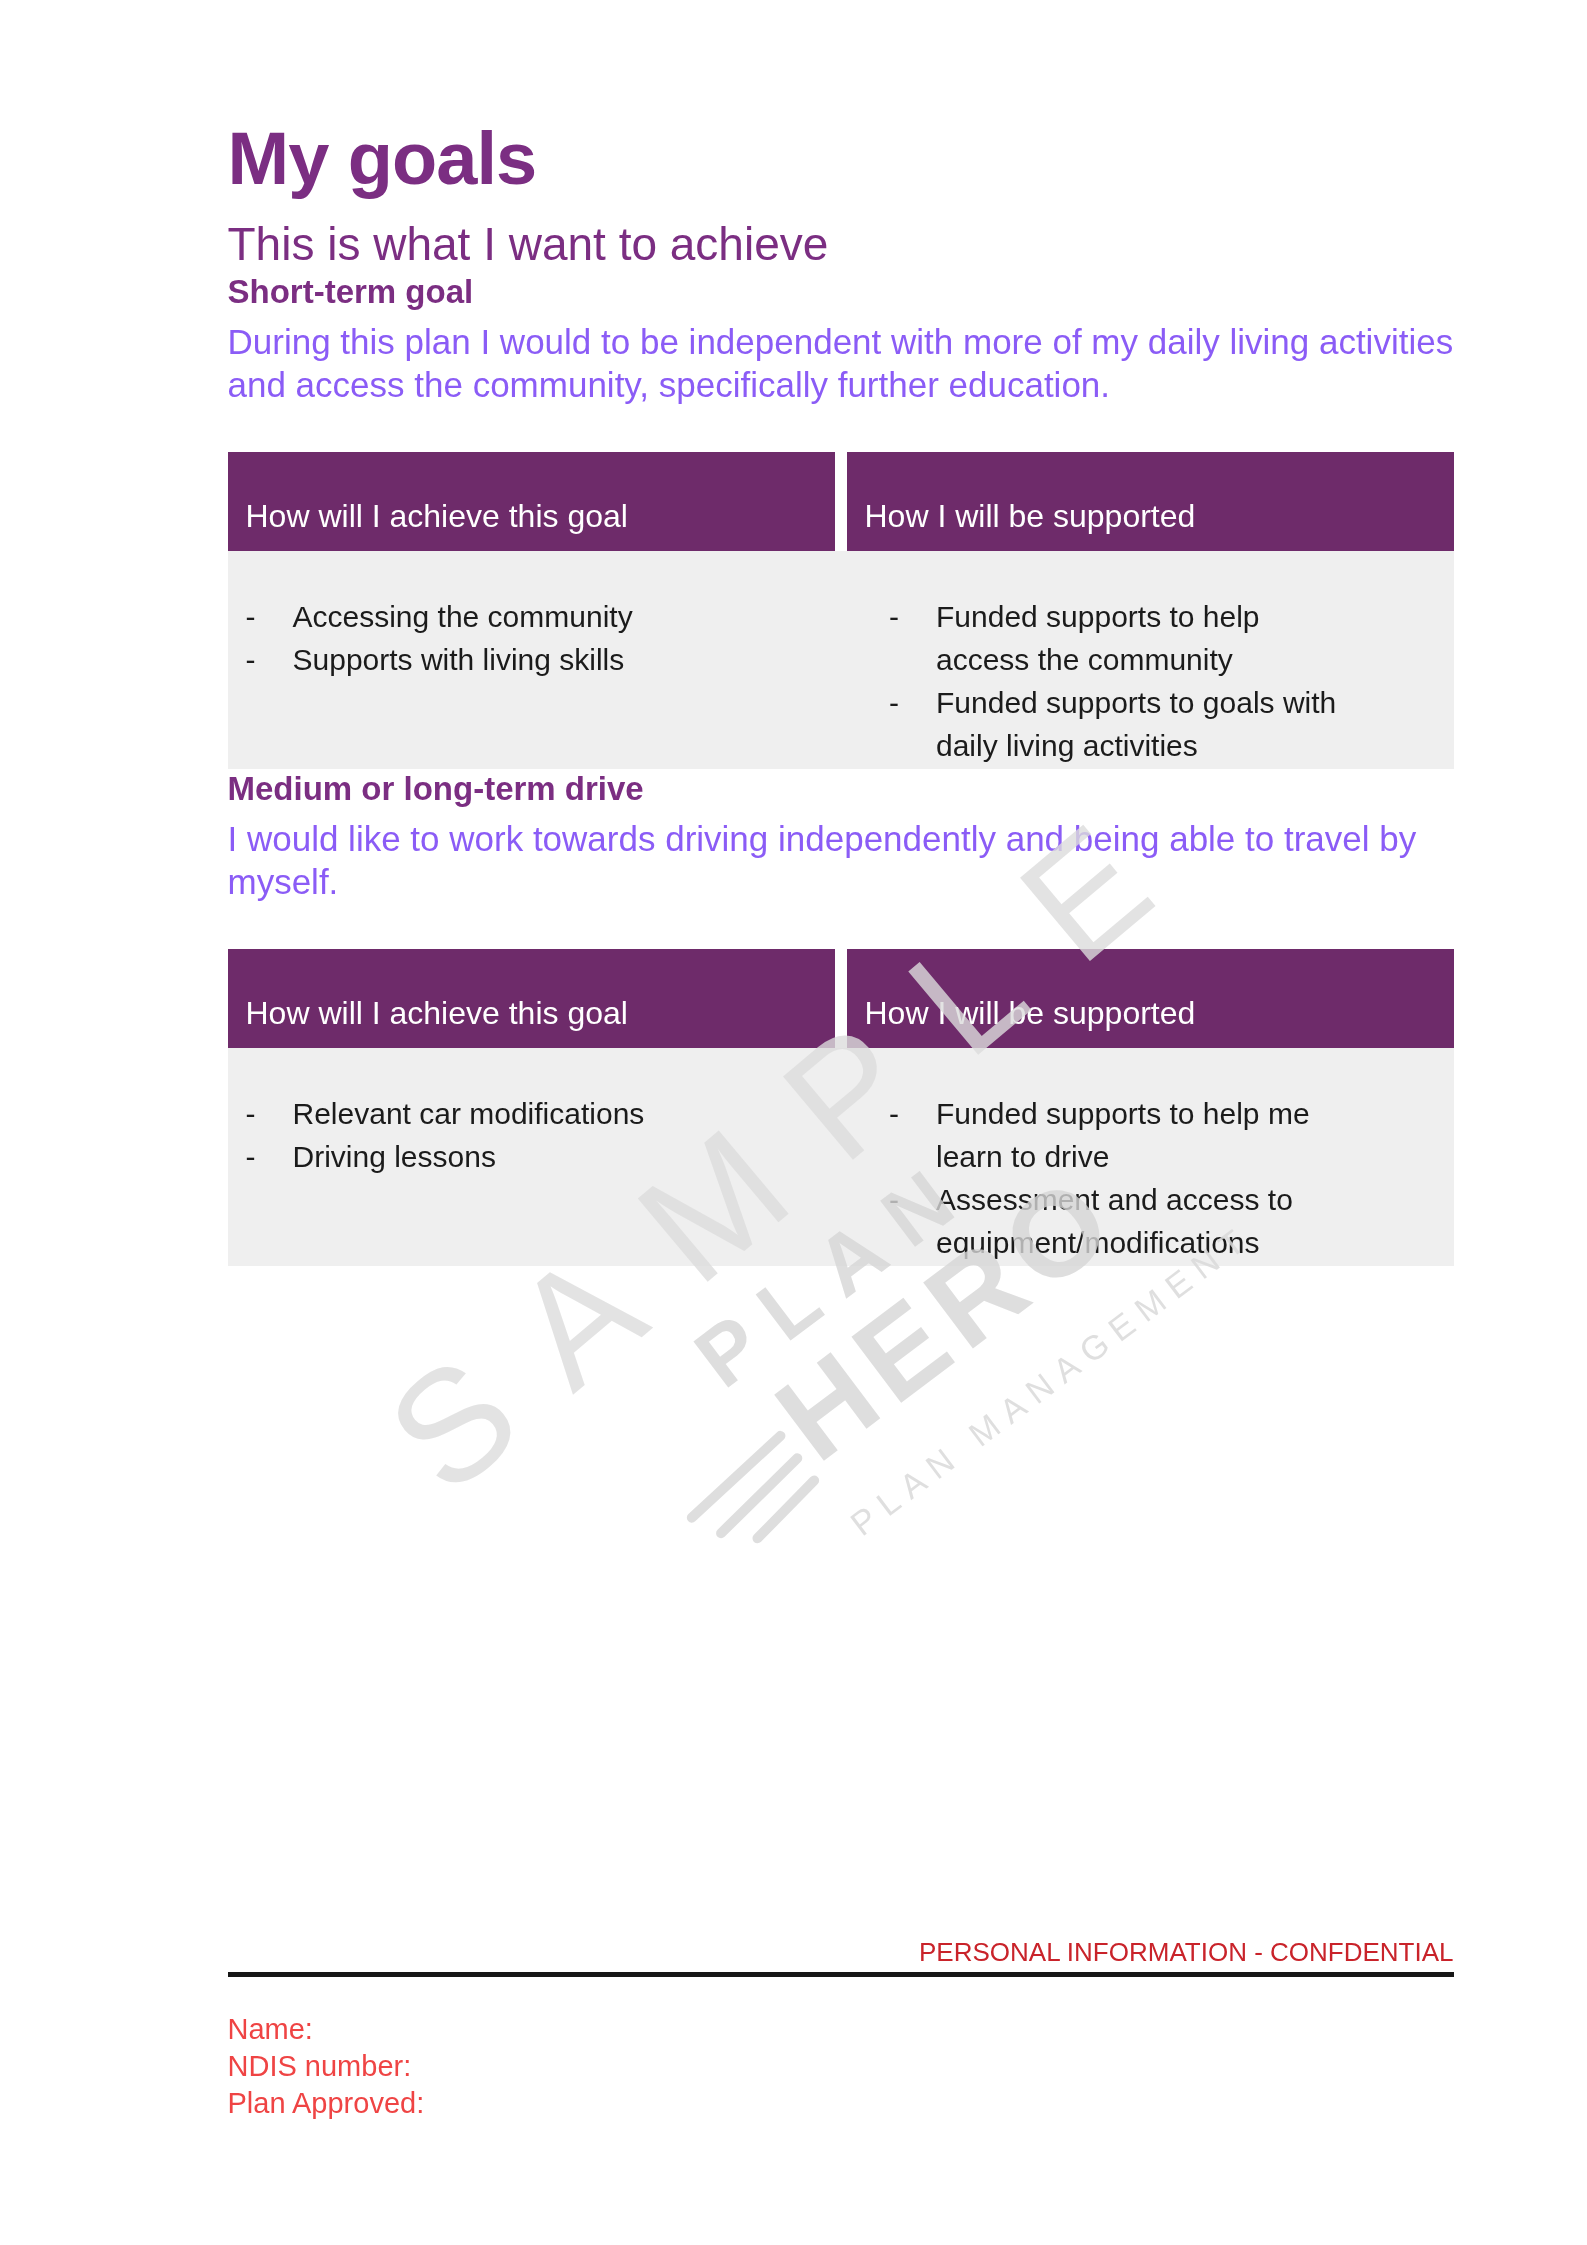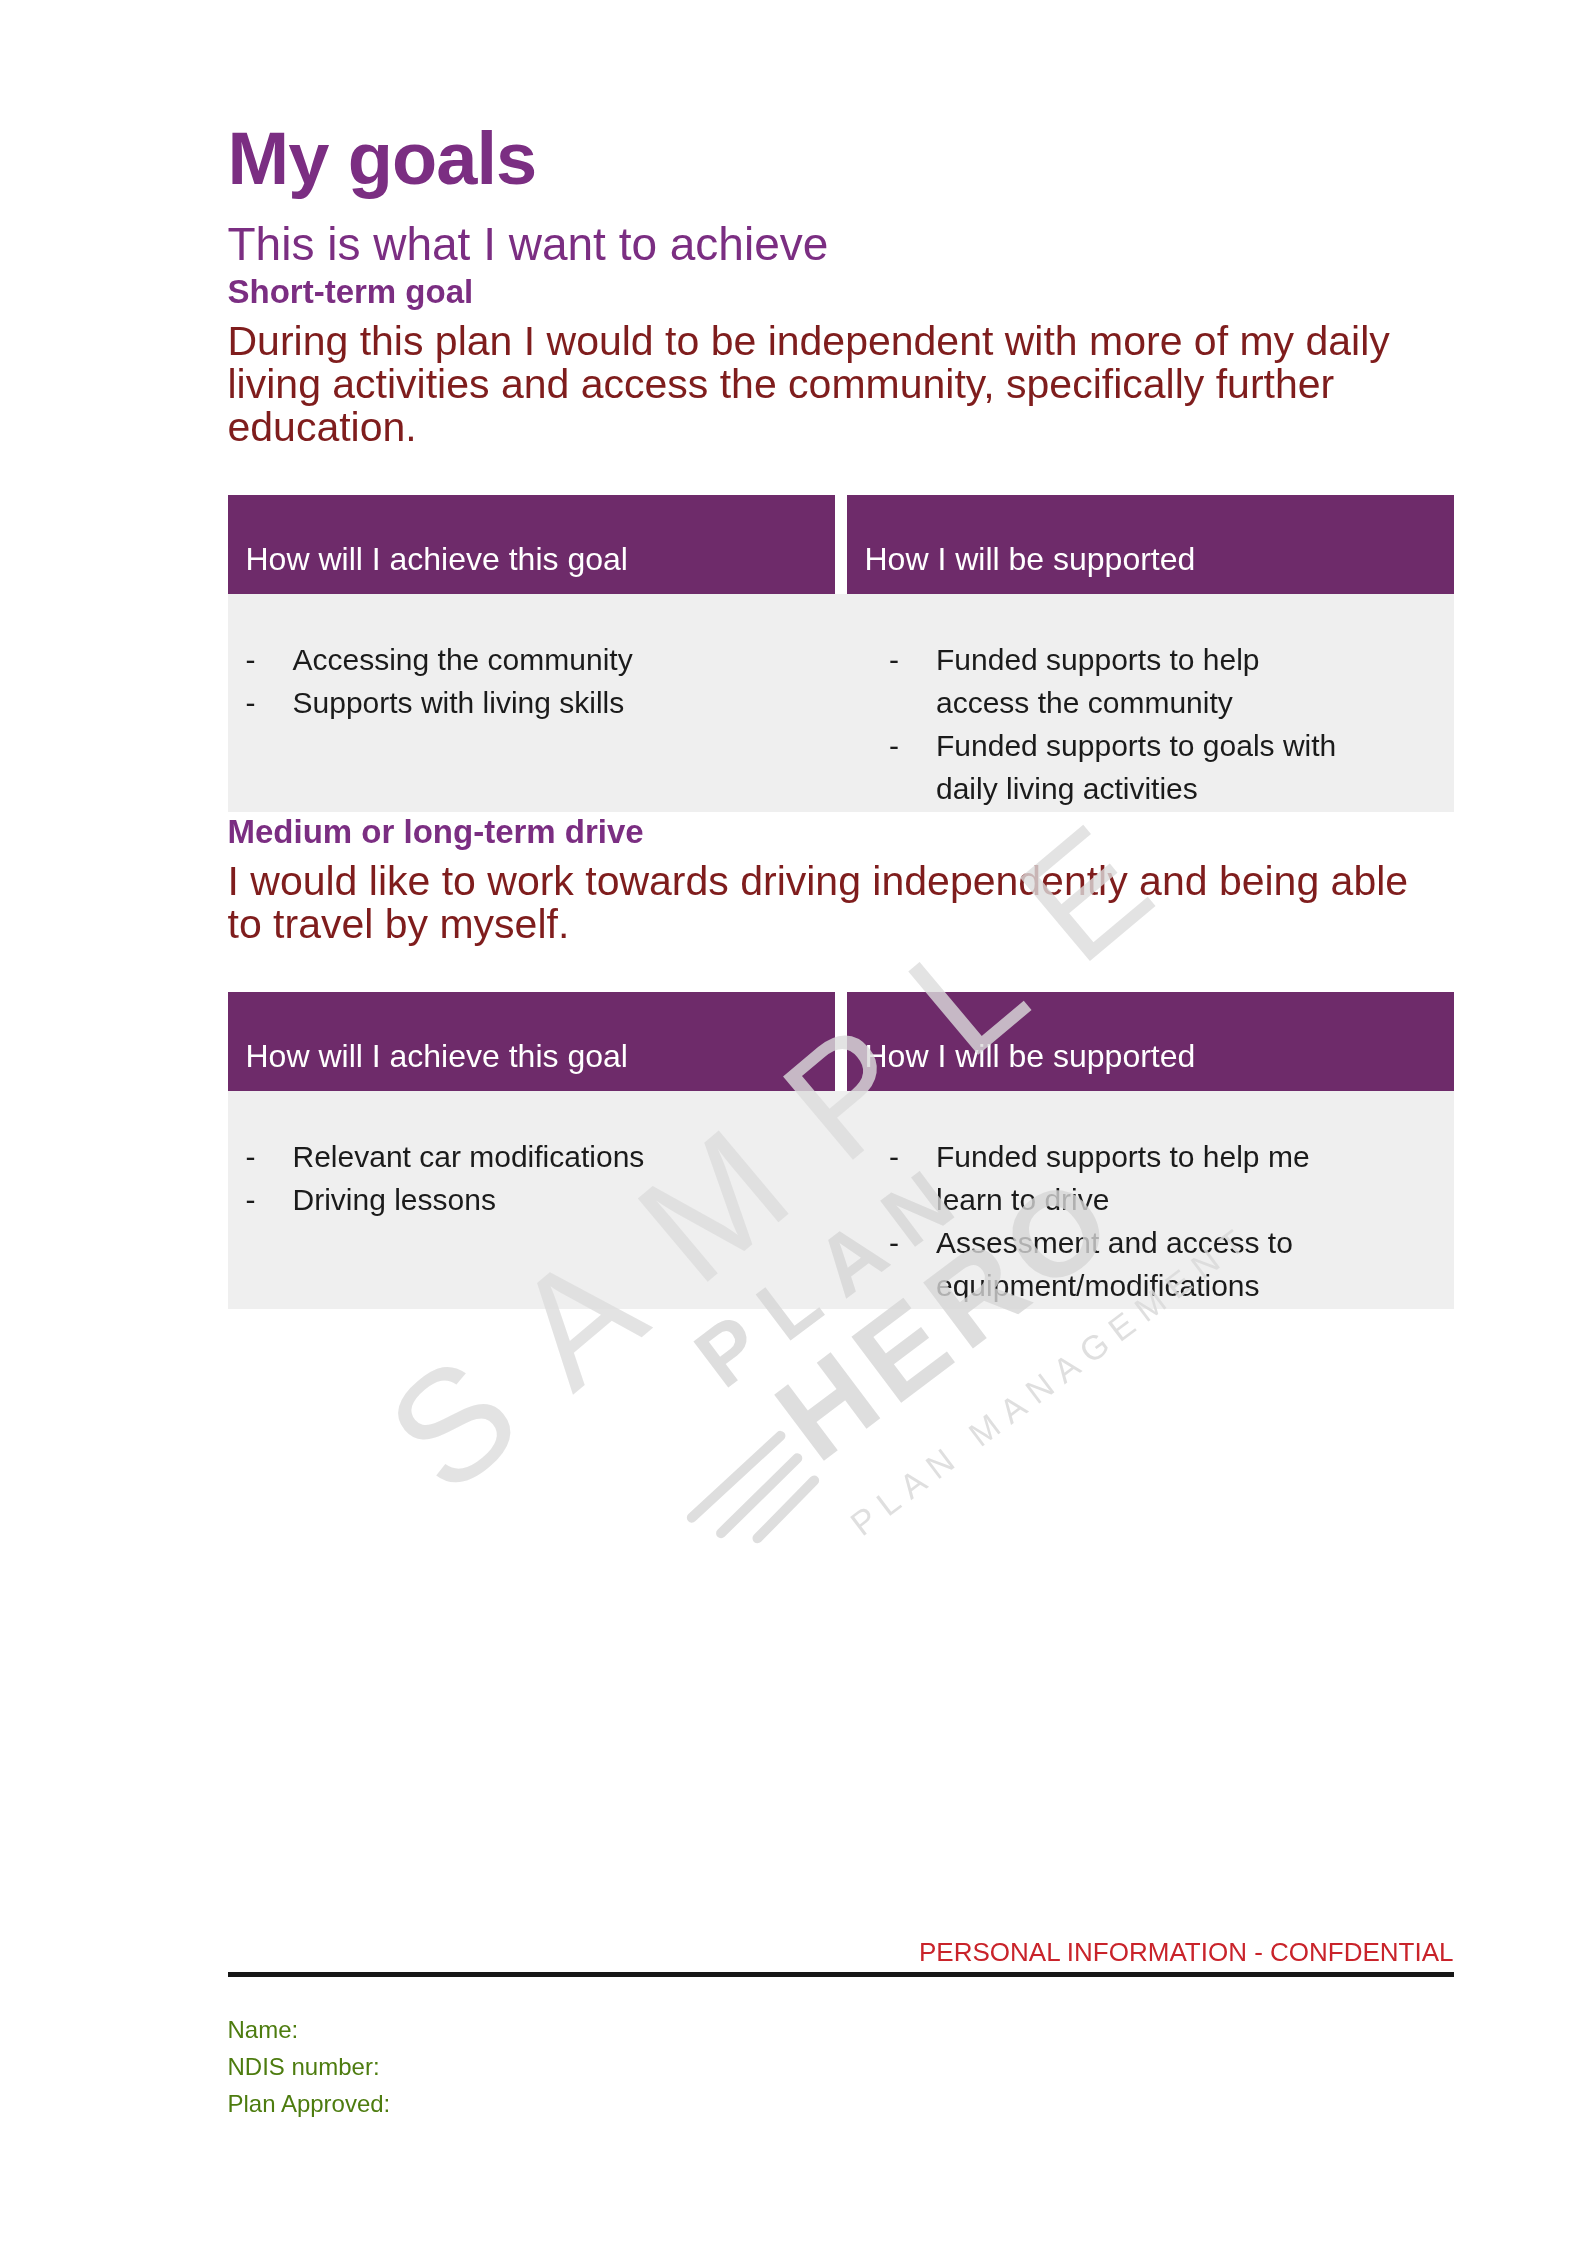--- a/index.html
+++ b/index.html
@@ -23,21 +23,21 @@
     margin:16px 0 0; font-size:46px; line-height:56px;
     font-weight:400; color:#7b2e82;
   }
   h3.section-heading {
     margin:0 0 8px; font-size:33px; line-height:40px;
     font-weight:bold; color:#7b2e82;
   }
   .mt-first  { margin-top:60px; }
   .mt-second { margin-top:88px; }
   p.section-desc {
-    margin:0; font-size:41px; line-height:43px; color:#7f1d1d;
+    margin:0; font-size:35px; line-height:43px; color:#8b5cf6;
   }
 
   .goal-table { margin-top:46px; }
   .thead { display:flex; gap:12px; }
   .th {
     flex:1 1 0; background:#6e2b6a; color:#ffffff;
     font-size:32px; line-height:36px;
     padding:46px 20px 17px 18px;
     box-sizing:border-box;
   }
@@ -72,21 +72,21 @@
   }
   .wm-wing { stroke:#d6d6d6; stroke-opacity:0.80; stroke-width:10; fill:none; stroke-linecap:round; }
 
   
   .footer { position:absolute; left:182px; top:1937px; width:1226px; }
   .confidential {
     text-align:right; color:#c9232a;
     font-size:26px; line-height:30px; font-weight:400;
   }
   .footer-rule { height:5px; background:#161616; margin-top:5px; }
-  .footer-fields { margin-top:34px; font-size:24px; line-height:37px; color:#4d7c0f; }
+  .footer-fields { margin-top:34px; font-size:29px; line-height:37px; color:#ef4444; }
 </style>
 </head>
 <body>
 
 <div class="page">
 
   <div class="content">
 
     <h1 class="doc-title">My goals</h1>
     <h2 class="doc-subtitle">This is what I want to achieve</h2>

